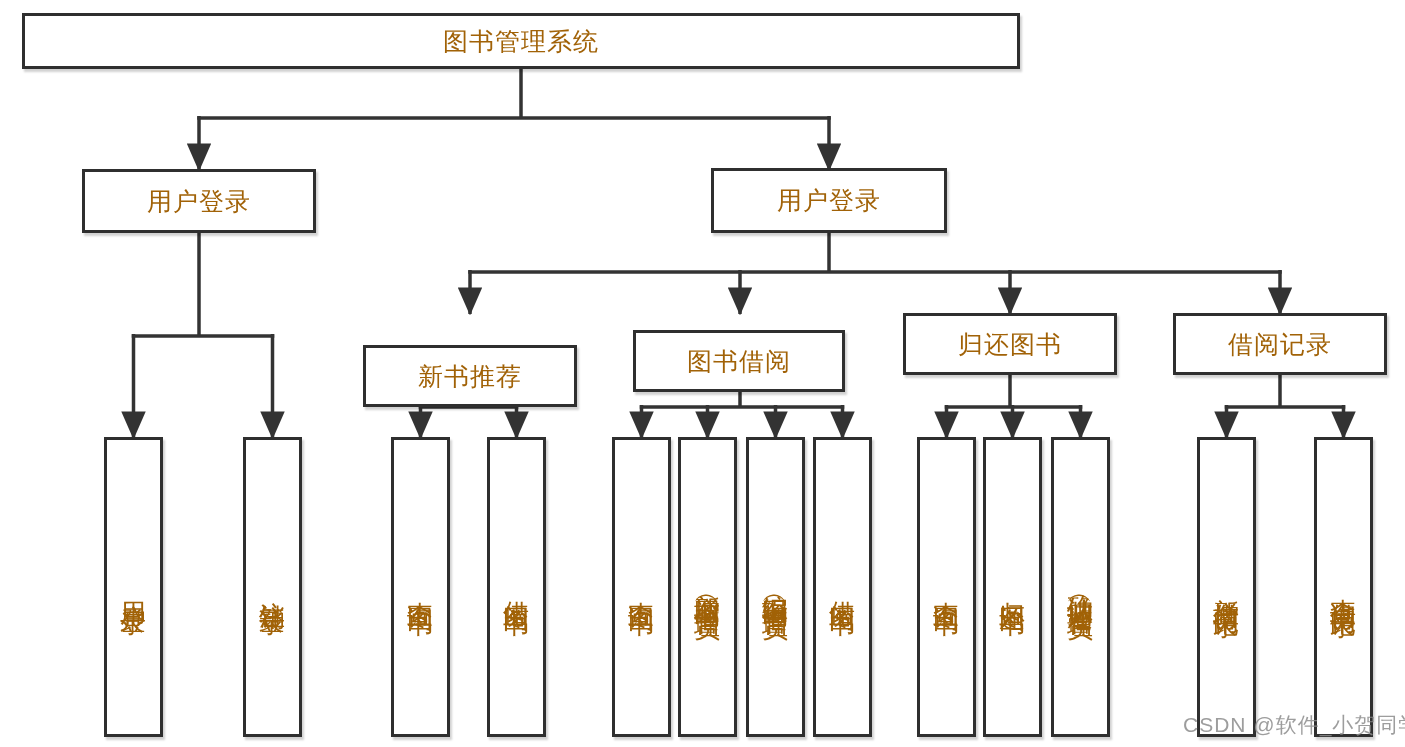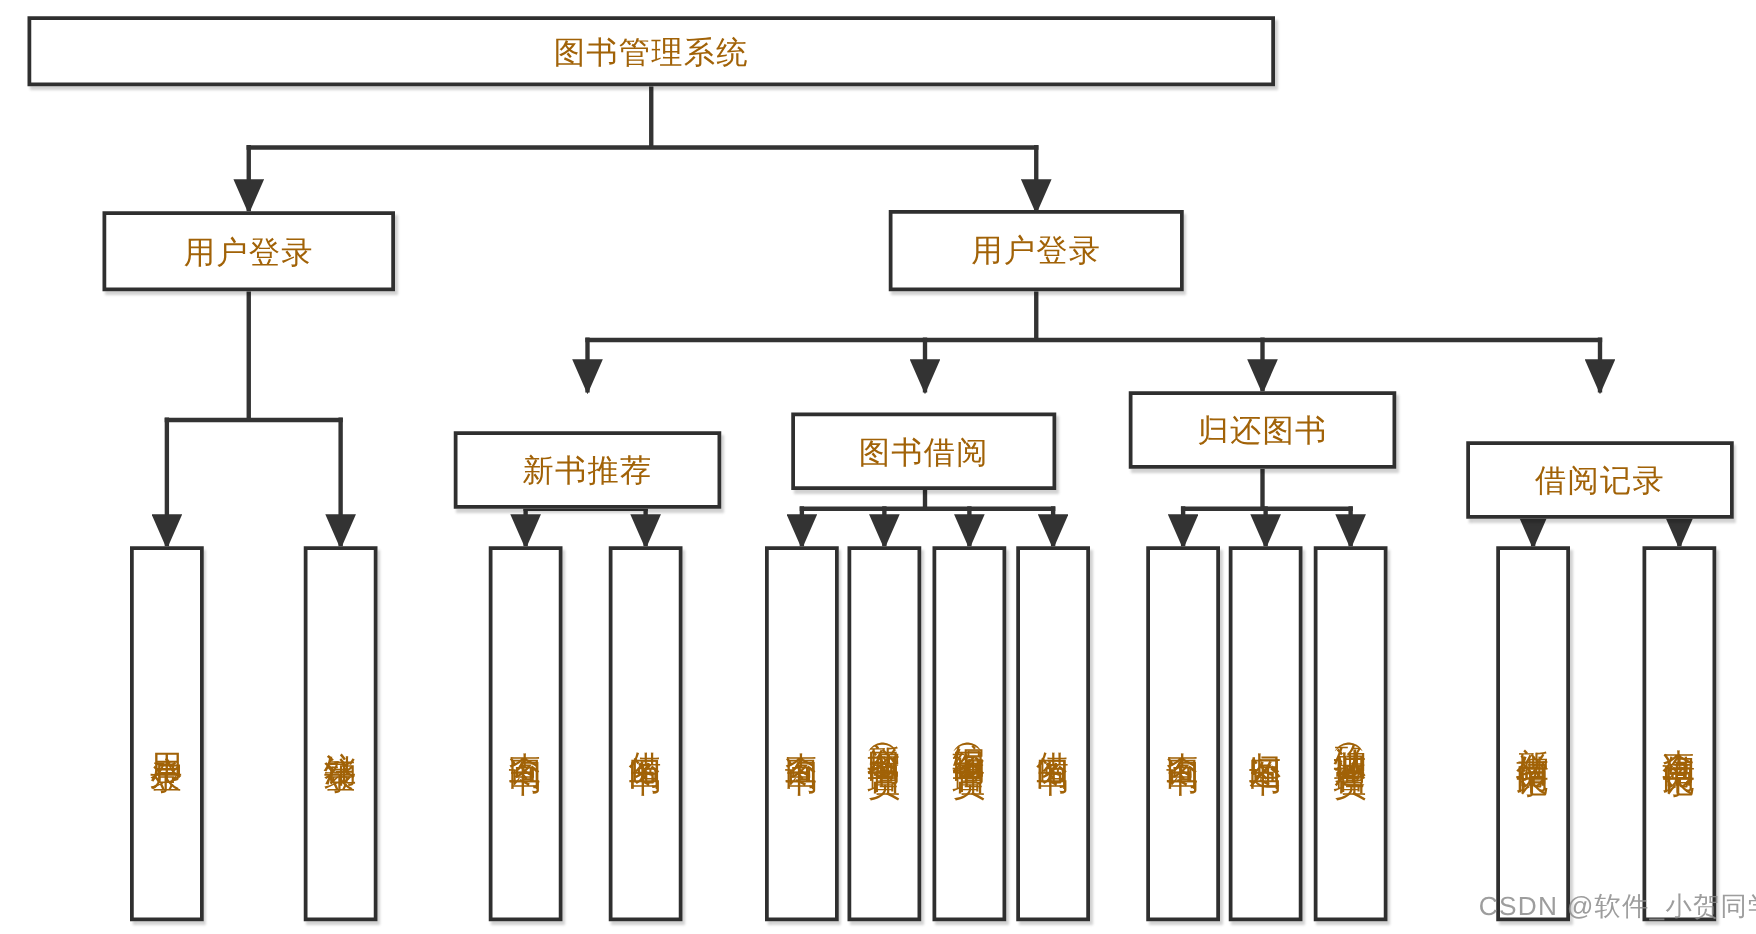--- a/index.html
+++ b/index.html
@@ -48,21 +48,21 @@
     white-space: nowrap;
   }
 
   
   .n-root { left: 22px;  top: 13px;  width: 998px; height: 56px; }
   .n-l2a  { left: 82px;  top: 169px; width: 234px; height: 64px; }
   .n-l2b  { left: 711px; top: 168px; width: 236px; height: 65px; }
   .n-l3a  { left: 363px; top: 313px; width: 214px; height: 62px; margin-top: 32px; }
   .n-l3b  { left: 633px; top: 313px; width: 212px; height: 62px; margin-top: 17px; }
   .n-l3c  { left: 903px; top: 313px; width: 214px; height: 62px; }
-  .n-l3d  { left: 1173px;top: 313px; width: 214px; height: 62px; margin-top: 40px; }
+  .n-l3d  { left: 1173px;top: 313px; width: 214px; height: 62px; }
   .leaf   { top: 437px; width: 59px; height: 300px; }
   .n-a1 { left: 104px; }  .n-a2 { left: 243px; }
   .n-b1 { left: 391px; }  .n-b2 { left: 487px; }
   .n-c1 { left: 612px; }  .n-c2 { left: 678px; }
   .n-c3 { left: 746px; }  .n-c4 { left: 813px; }
   .n-d1 { left: 917px; }  .n-d2 { left: 983px; }
   .n-d3 { left: 1051px; }
   .n-e1 { left: 1197px; } .n-e2 { left: 1314px; }
 </style>
 </head>

